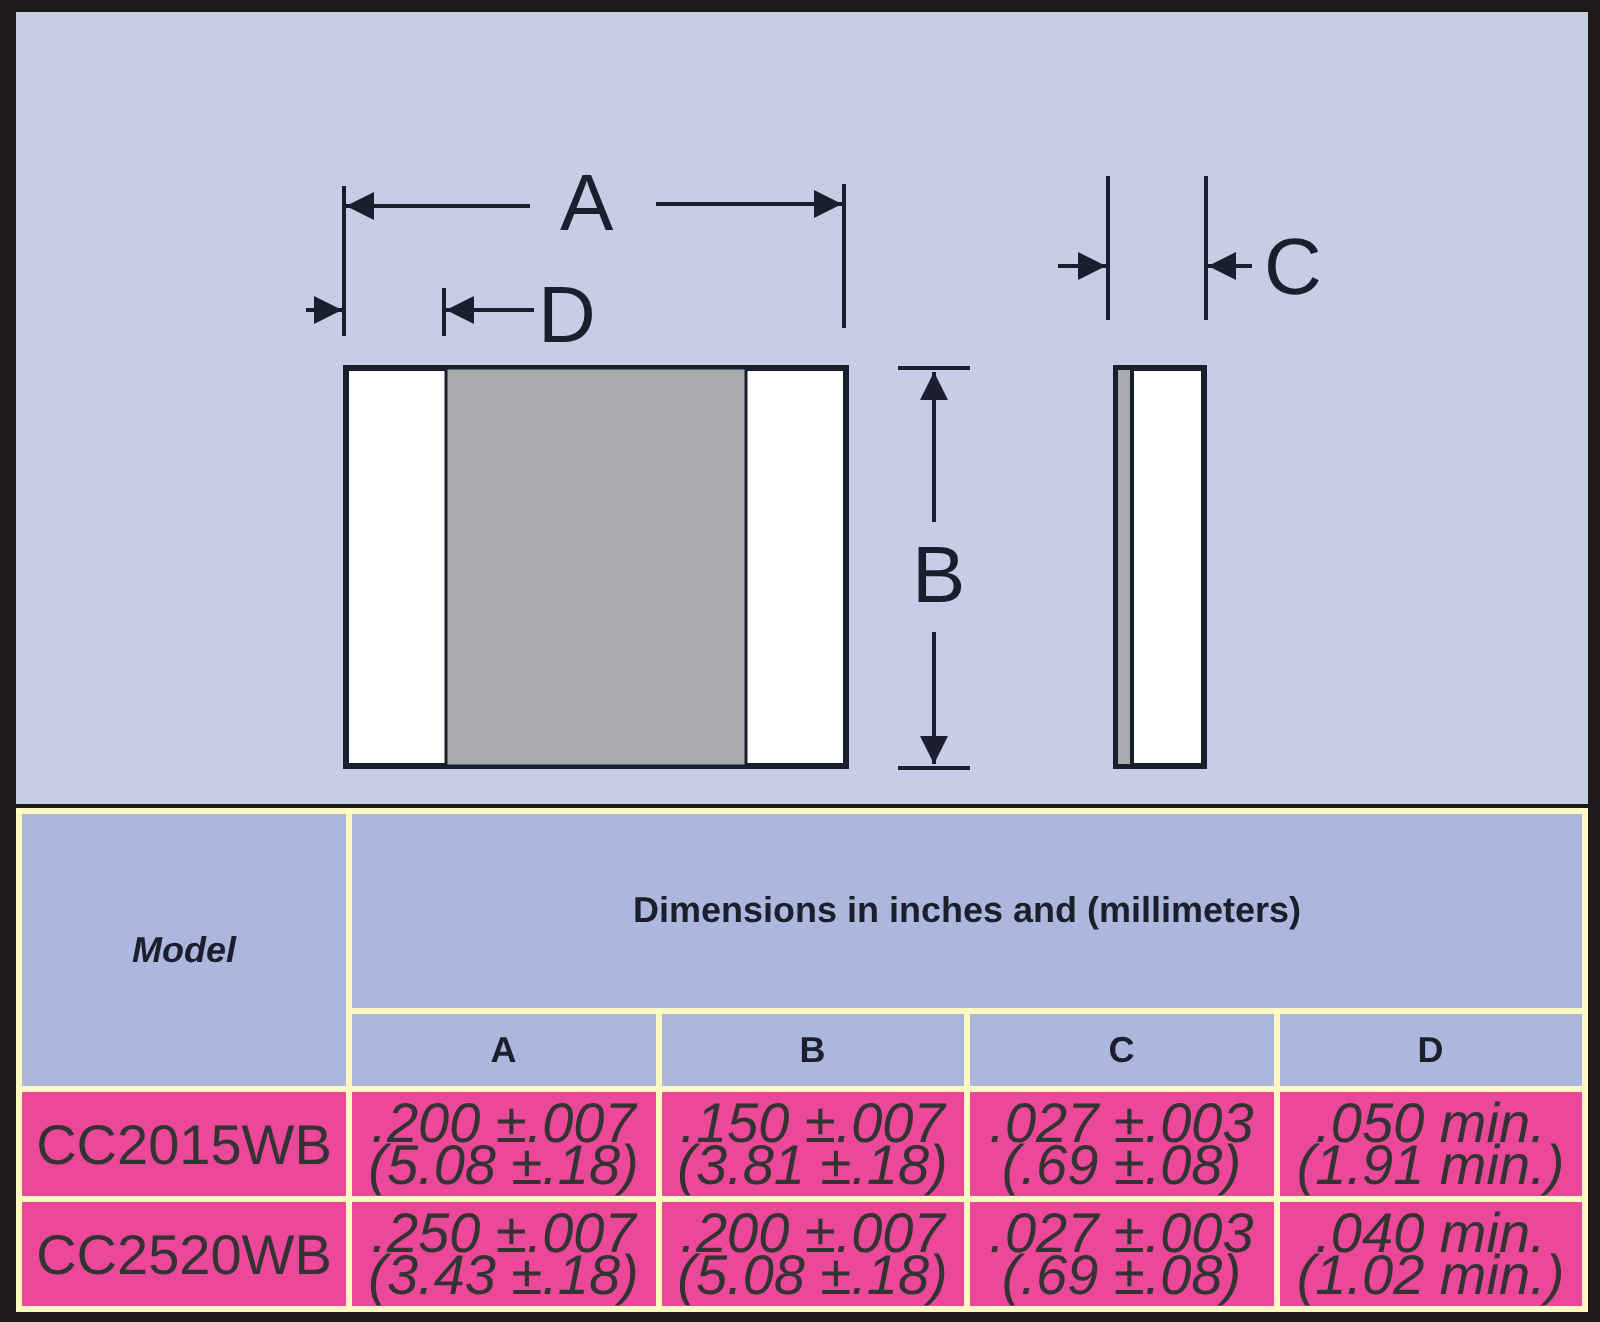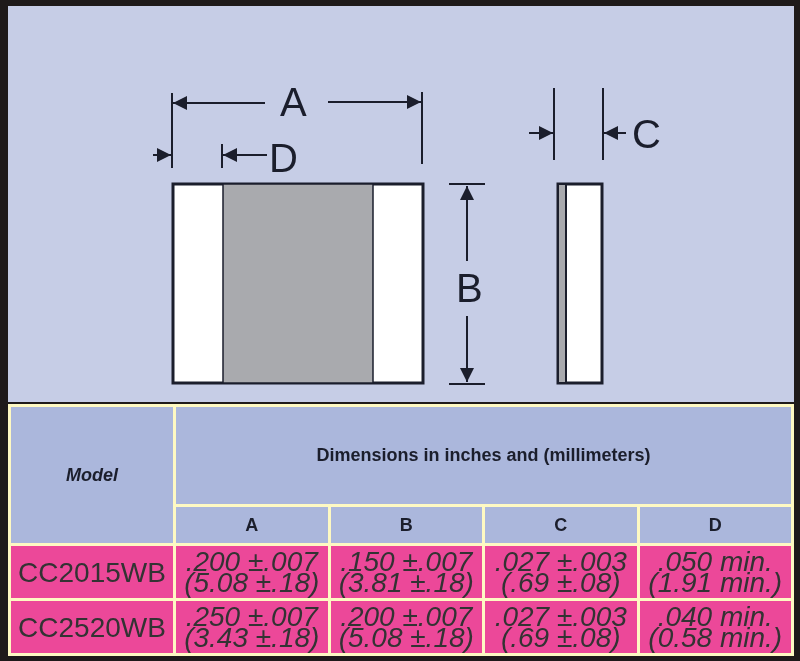--- a/index.html
+++ b/index.html
@@ -154,18 +154,18 @@
         <td>
             <span class="line">.200 ±.007</span>
             <span class="line">(5.08 ±.18)</span>
           </td>
         <td>
             <span class="line">.027 ±.003</span>
             <span class="line">(.69 ±.08)</span>
           </td>
         <td>
             <span class="line">.040 min.</span>
-            <span class="line">(0.58 min.)</span>
+            <span class="line">(1.02 min.)</span>
           </td>
       </tr>
     </tbody>
   </table>
 </div>
 
 </body></html>

